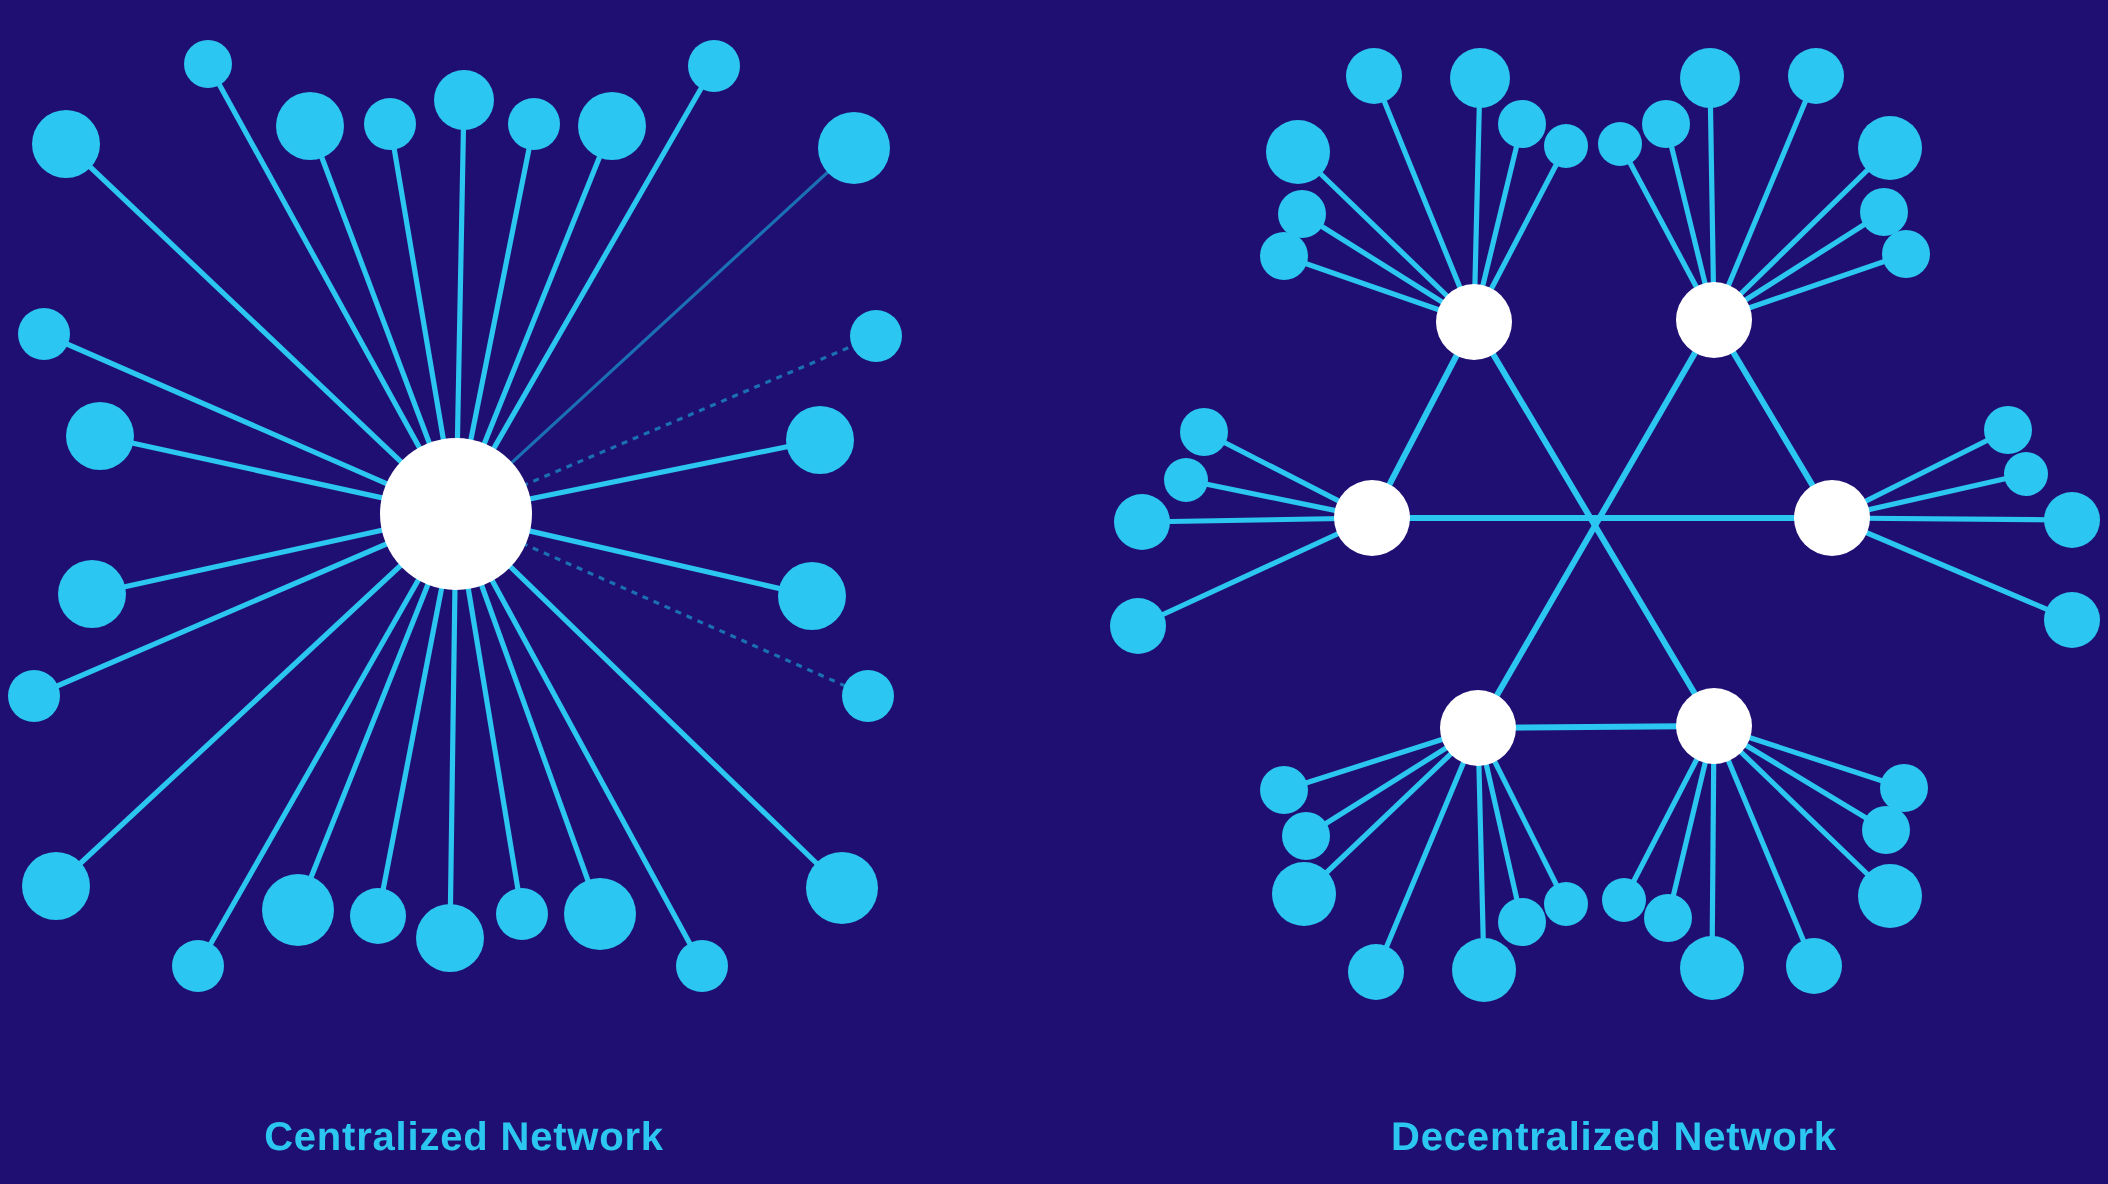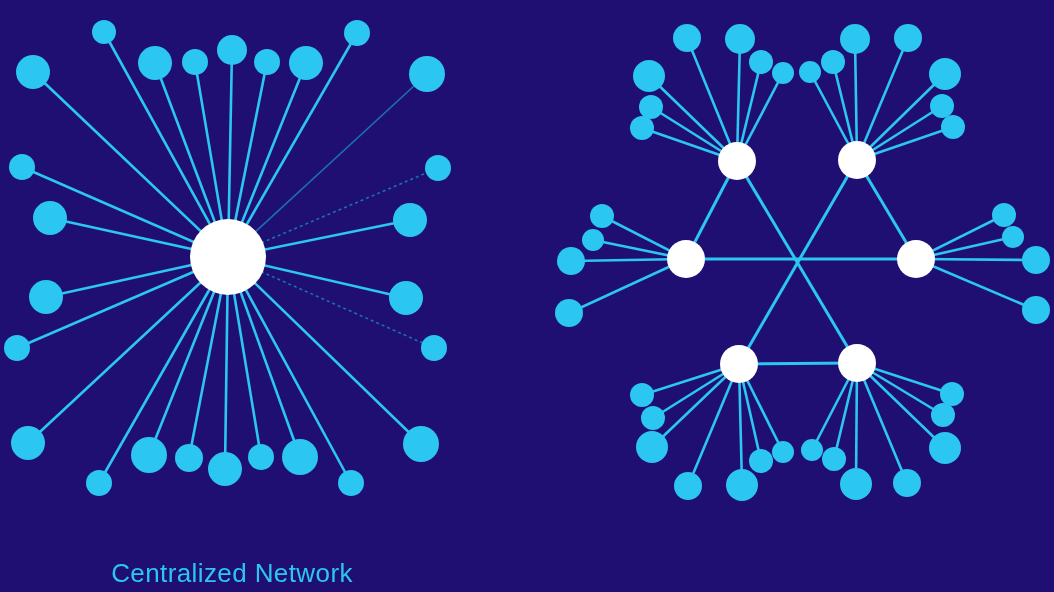--- a/index.html
+++ b/index.html
@@ -19,22 +19,22 @@
     position: absolute;
     left: 0;
     top: 0;
     display: block;
   }
   .net-label {
     position: absolute;
     transform: translateX(-50%);
     white-space: nowrap;
     font-family: "Liberation Sans", sans-serif;
-    font-weight: 400;
-    font-size: 26px;
+    font-weight: 700;
+    font-size: 20px;
     letter-spacing: 0.4px;
     color: #2BC6F1;
     user-select: none;
     text-align: right;
   }
 </style>
 </head>
 <body style="background: rgb(32, 15, 114);">
 
 <div class="canvas">
@@ -171,13 +171,14 @@
       <circle cx="943" cy="415" r="12" fill="#2BC6F1"></circle>
       <circle cx="952" cy="394" r="12" fill="#2BC6F1"></circle>
       <circle cx="737" cy="161" r="19" fill="#FFFFFF"></circle>
       <circle cx="857" cy="160" r="19" fill="#FFFFFF"></circle>
       <circle cx="686" cy="259" r="19" fill="#FFFFFF"></circle>
       <circle cx="916" cy="259" r="19" fill="#FFFFFF"></circle>
       <circle cx="739" cy="364" r="19" fill="#FFFFFF"></circle>
       <circle cx="857" cy="363" r="19" fill="#FFFFFF"></circle>
     </svg>
   <div id="label-centralized" class="net-label" style="left: 232px; top: 558px; color: rgb(43, 198, 241);">Centralized Network</div>
+  <div id="label-decentralized" class="net-label" style="left: 807px; top: 558px; color: rgb(43, 198, 241);">Decentralized Network</div>
 </div>
 
 </body></html>

